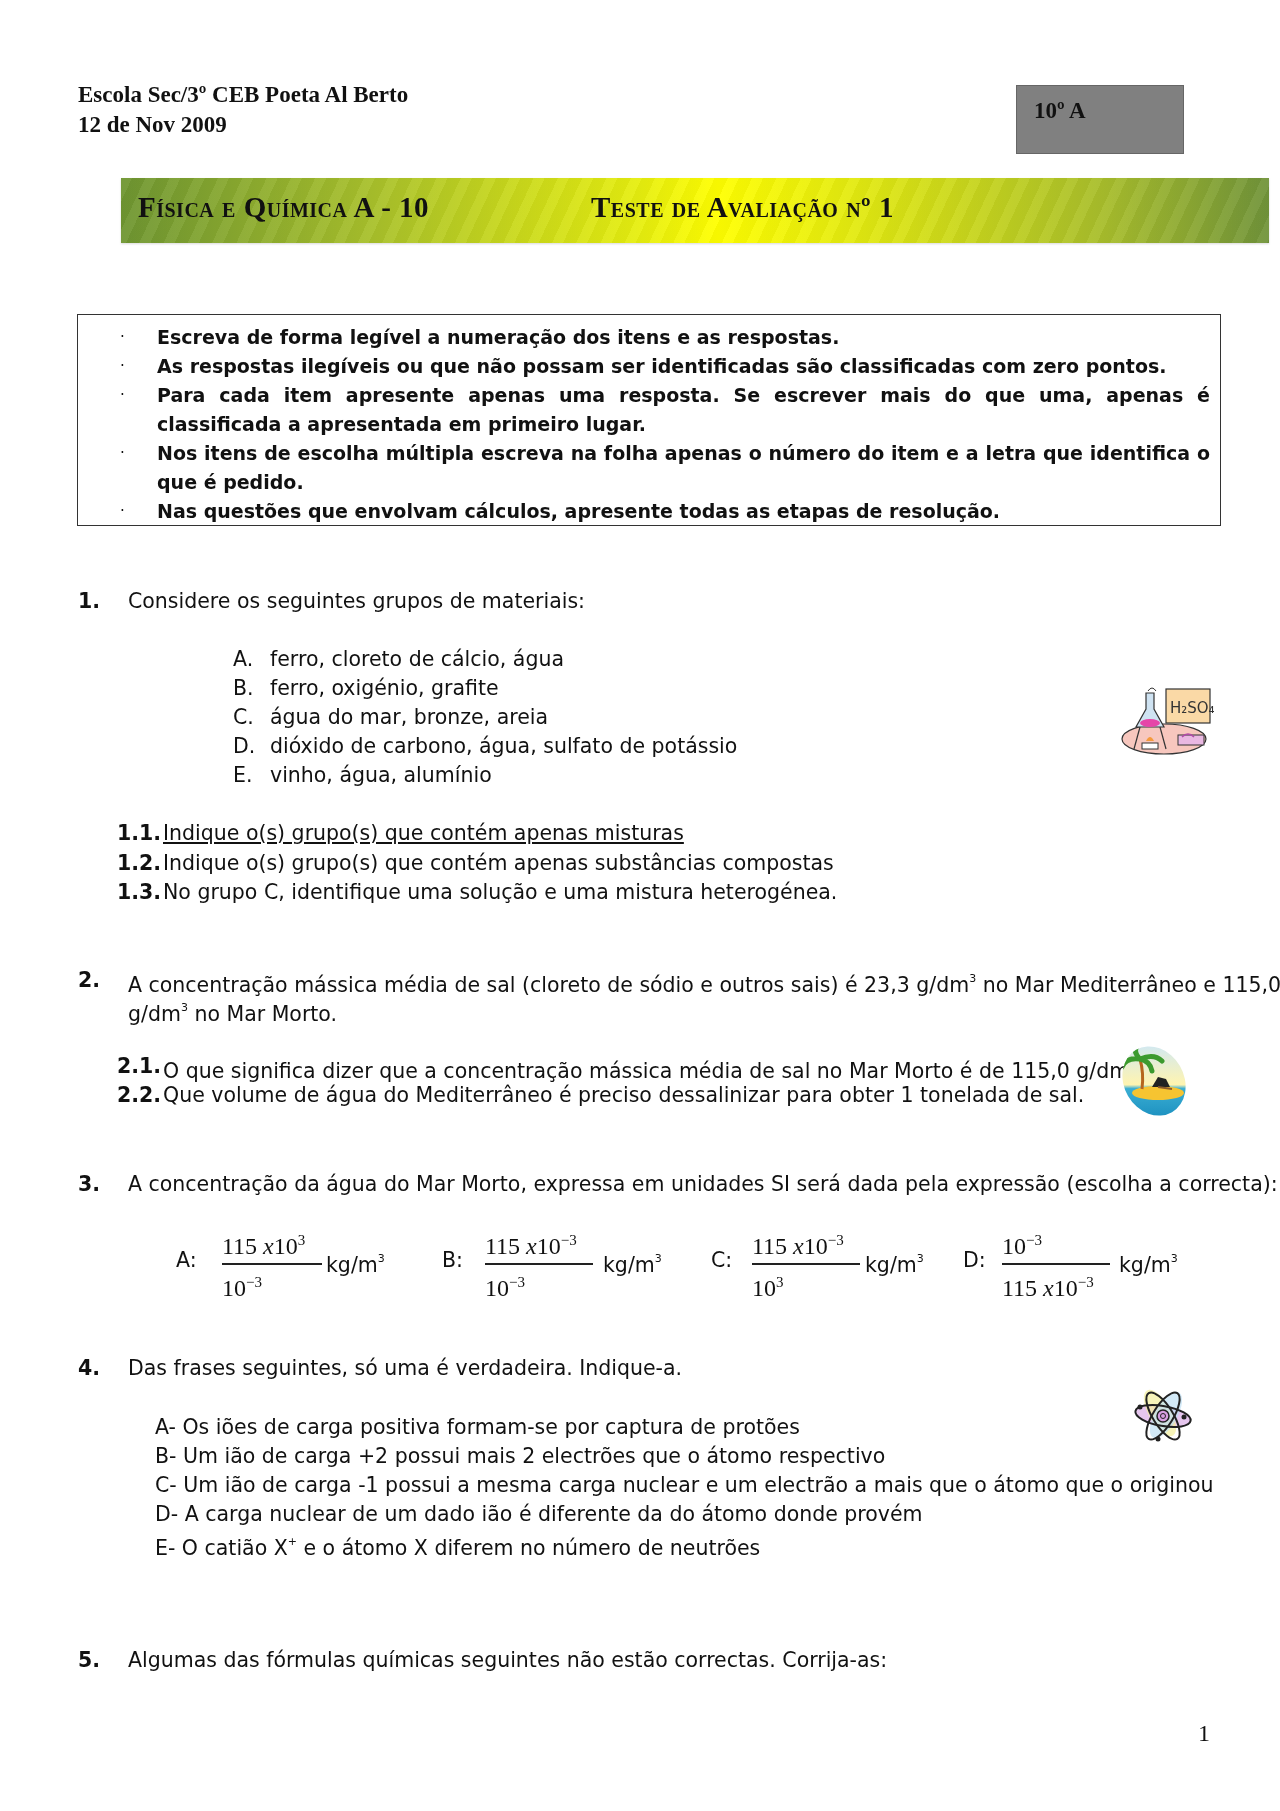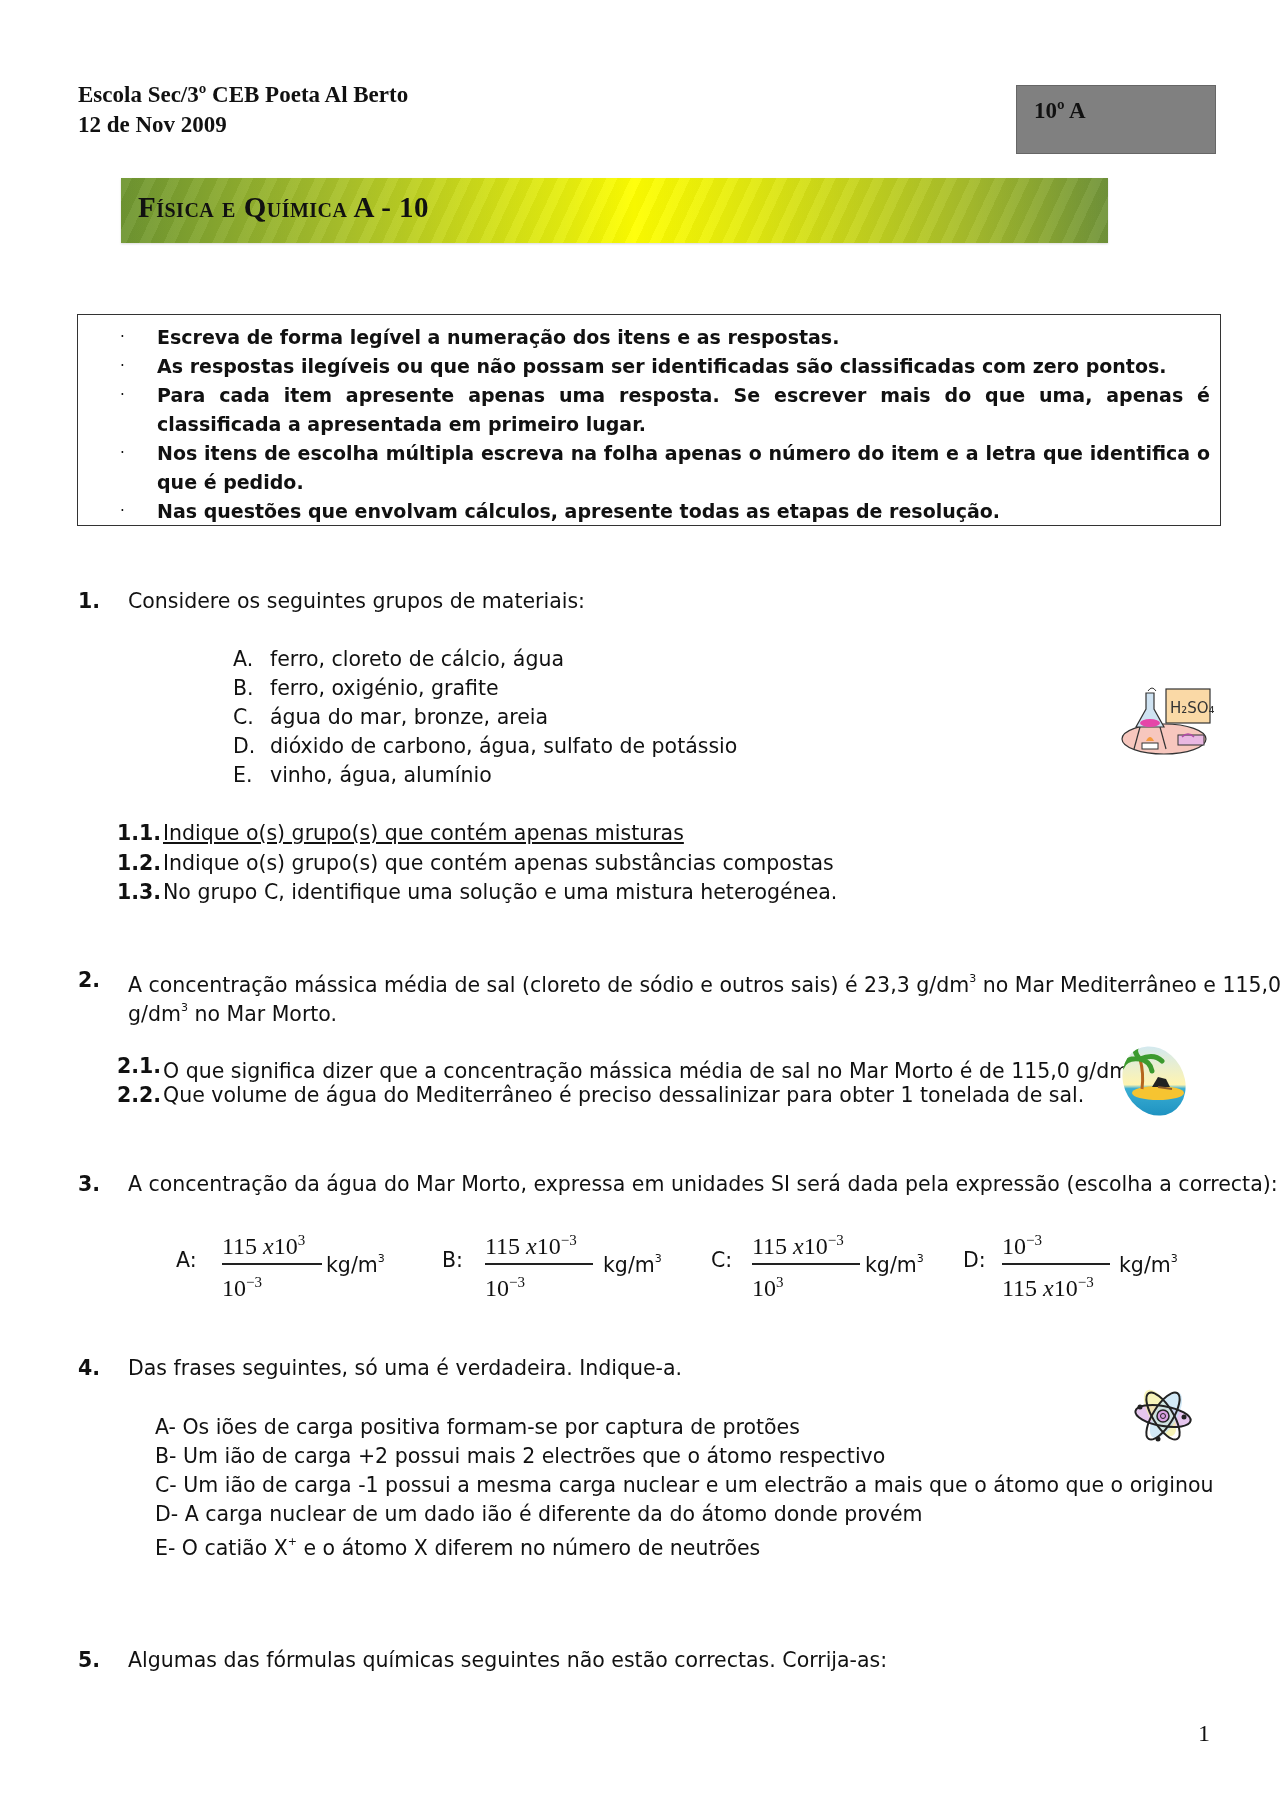--- a/index.html
+++ b/index.html
@@ -2,24 +2,24 @@
 <html><head>
 <meta charset="utf-8">
 <style>
   html, body { margin:0; padding:0; background:#ffffff; }
   body { width:1280px; height:1811px; position:relative; overflow:hidden; color:#111; }
   .serif { font-family: "Liberation Serif", "DejaVu Serif", serif; }
   .sans { font-family: "DejaVu Sans", "Liberation Sans", sans-serif; }
   .abs { position:absolute; }
 
   .school { left:78px; top:80px; font-size:23px; font-weight:bold; line-height:30px; }
-  .grade-box { left:1016px; top:85px; width:200px; height:69px; background:#808080; border:1px solid #666; box-sizing:border-box; }
+  .grade-box { left:1016px; top:85px; width:168px; height:69px; background:#808080; border:1px solid #666; box-sizing:border-box; }
   .grade-box span { position:absolute; left:17px; top:12px; font-size:23px; font-weight:bold; }
 
-  .banner { left:121px; top:178px; width:987px; height:65px;
+  .banner { left:121px; top:178px; width:1148px; height:65px;
     background: linear-gradient(90deg, #6f9632 0%, #a9c12b 22%, #e6ee0f 45%, #ffff00 52%, #e3ea10 64%, #a7bd2c 86%, #71943a 100%);
     box-shadow: 0 1px 2px rgba(0,0,0,0.15); }
   .banner .stripes { position:absolute; inset:0;
     background: repeating-linear-gradient(115deg, rgba(255,255,255,0.05) 0 10px, rgba(0,0,0,0.03) 10px 22px); }
   .banner .t { position:absolute; top:13px; font-size:29px; font-weight:bold; font-variant:small-caps; letter-spacing:0.5px; }
   .banner .t1 { left:17px; }
   .banner .t2 { left:470px; }
 
   .instructions { left:77px; top:314px; width:1144px; height:212px; border:1.5px solid #333; box-sizing:border-box; }
   .instructions ul { list-style:none; margin:0; padding:8px 10px 0 0; }
@@ -49,20 +49,21 @@
   <div>Escola Sec/3º CEB Poeta Al Berto</div>
   <div>12 de Nov 2009</div>
 </div>
 <div class="abs serif grade-box">
   <span>10º A</span>
 </div>
 
 <div class="abs serif banner">
   <div class="stripes"></div>
   <span class="t t1">Física e Química A - 10</span>
+  <span class="t t2">Teste de Avaliação nº 1</span>
 </div>
 
 <div class="abs sans instructions">
   <ul>
     <li><span class="dot">·</span><span>Escreva de forma legível a numeração dos itens e as respostas.</span></li>
     <li><span class="dot">·</span><span>As respostas ilegíveis ou que não possam ser identificadas são classificadas com zero pontos.</span></li>
     <li><span class="dot">·</span><span>Para cada item apresente apenas uma resposta. Se escrever mais do que uma, apenas é classificada a apresentada em primeiro lugar.</span></li>
     <li><span class="dot">·</span><span>Nos itens de escolha múltipla escreva na folha apenas o número do item e a letra que identifica o que é pedido.</span></li>
     <li><span class="dot">·</span><span>Nas questões que envolvam cálculos, apresente todas as etapas de resolução.</span></li>
   </ul>

